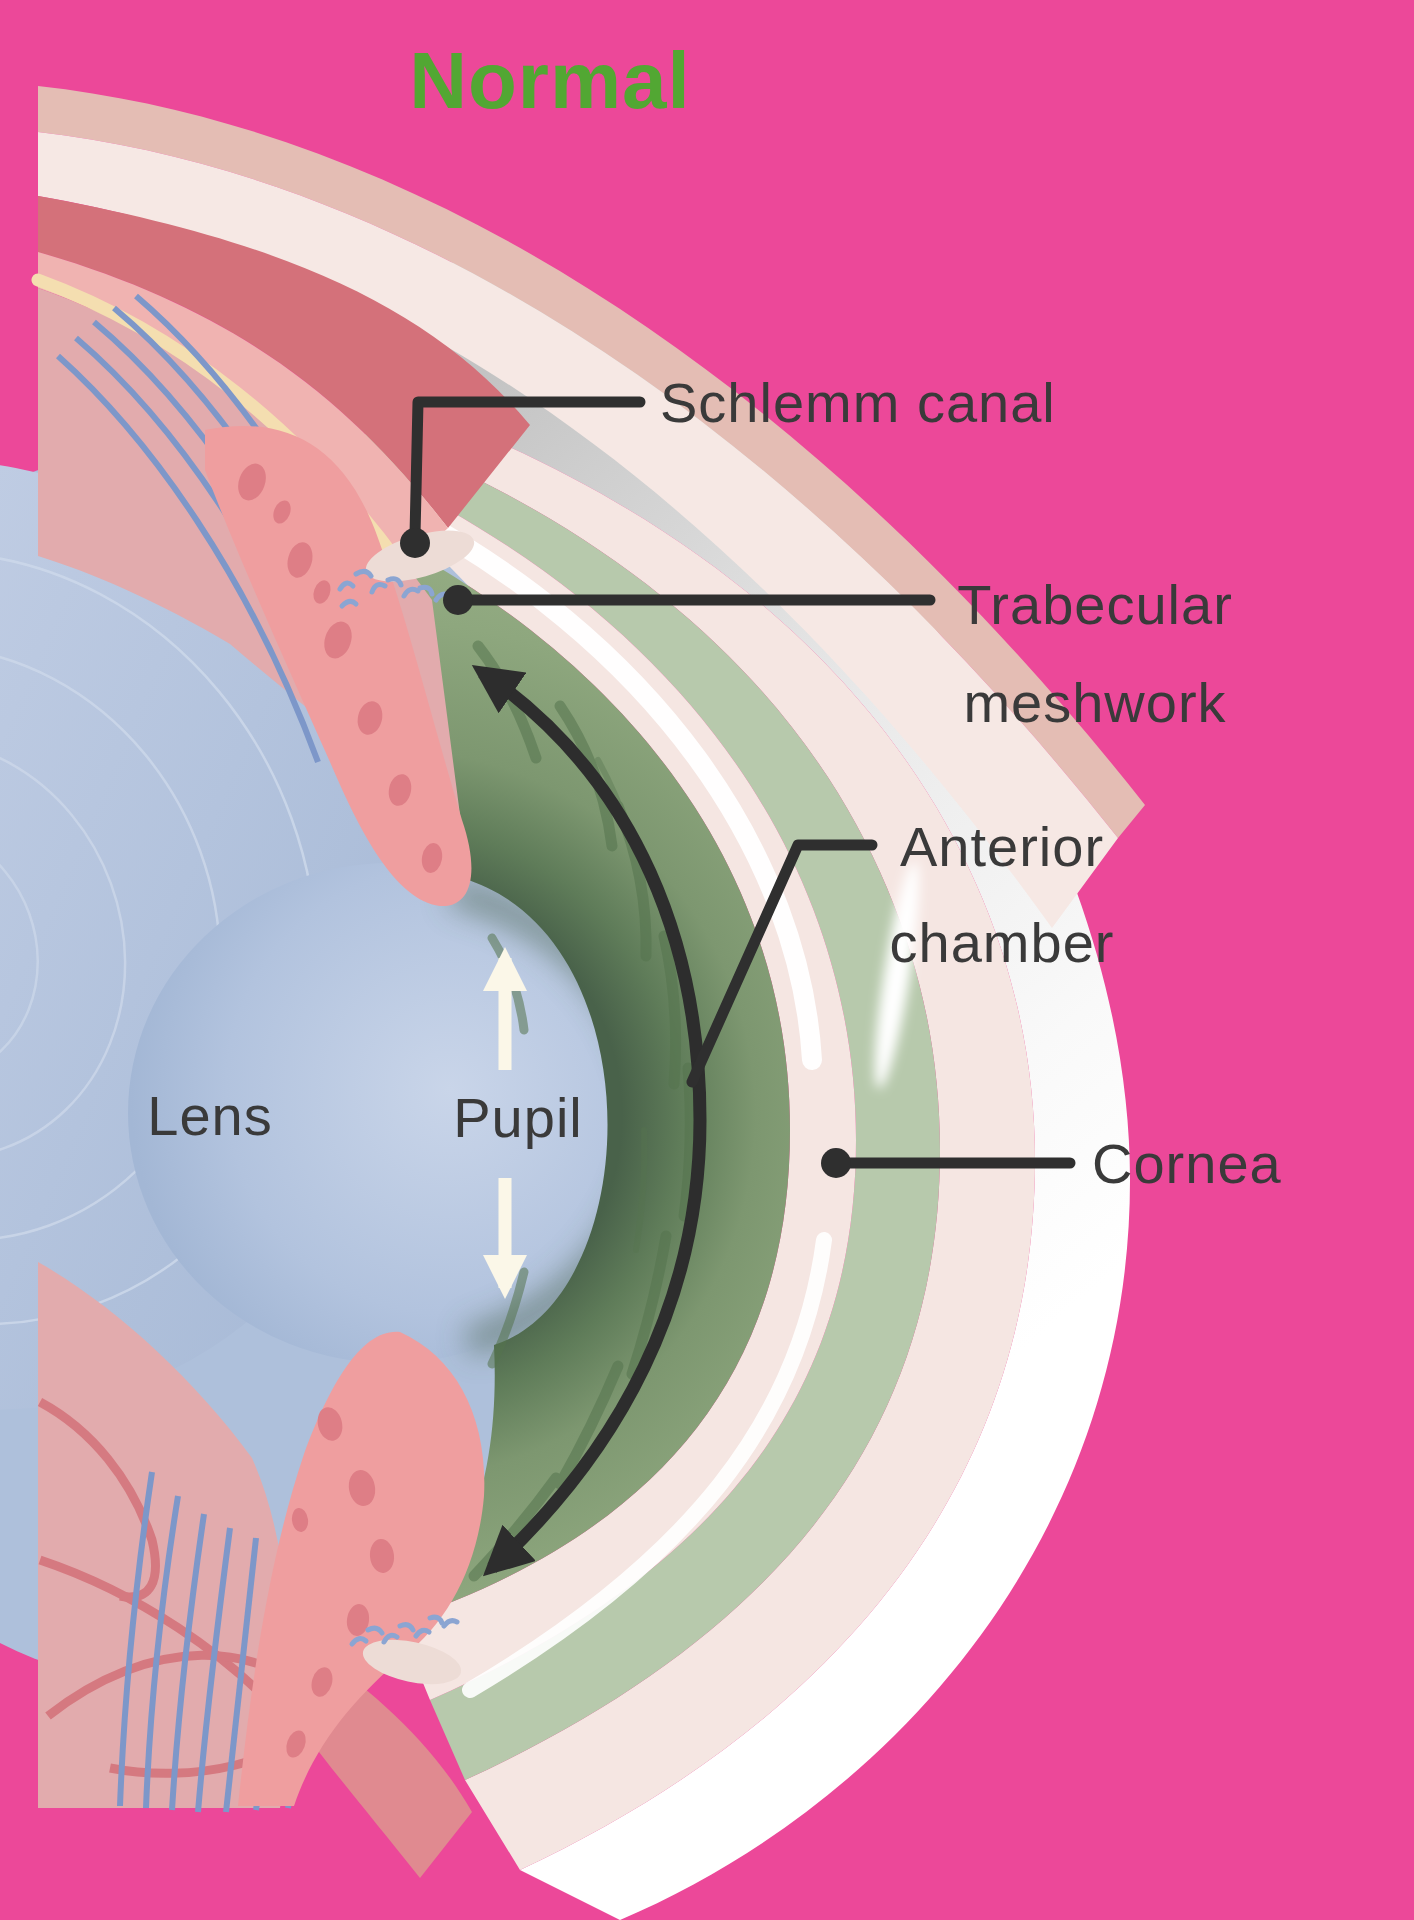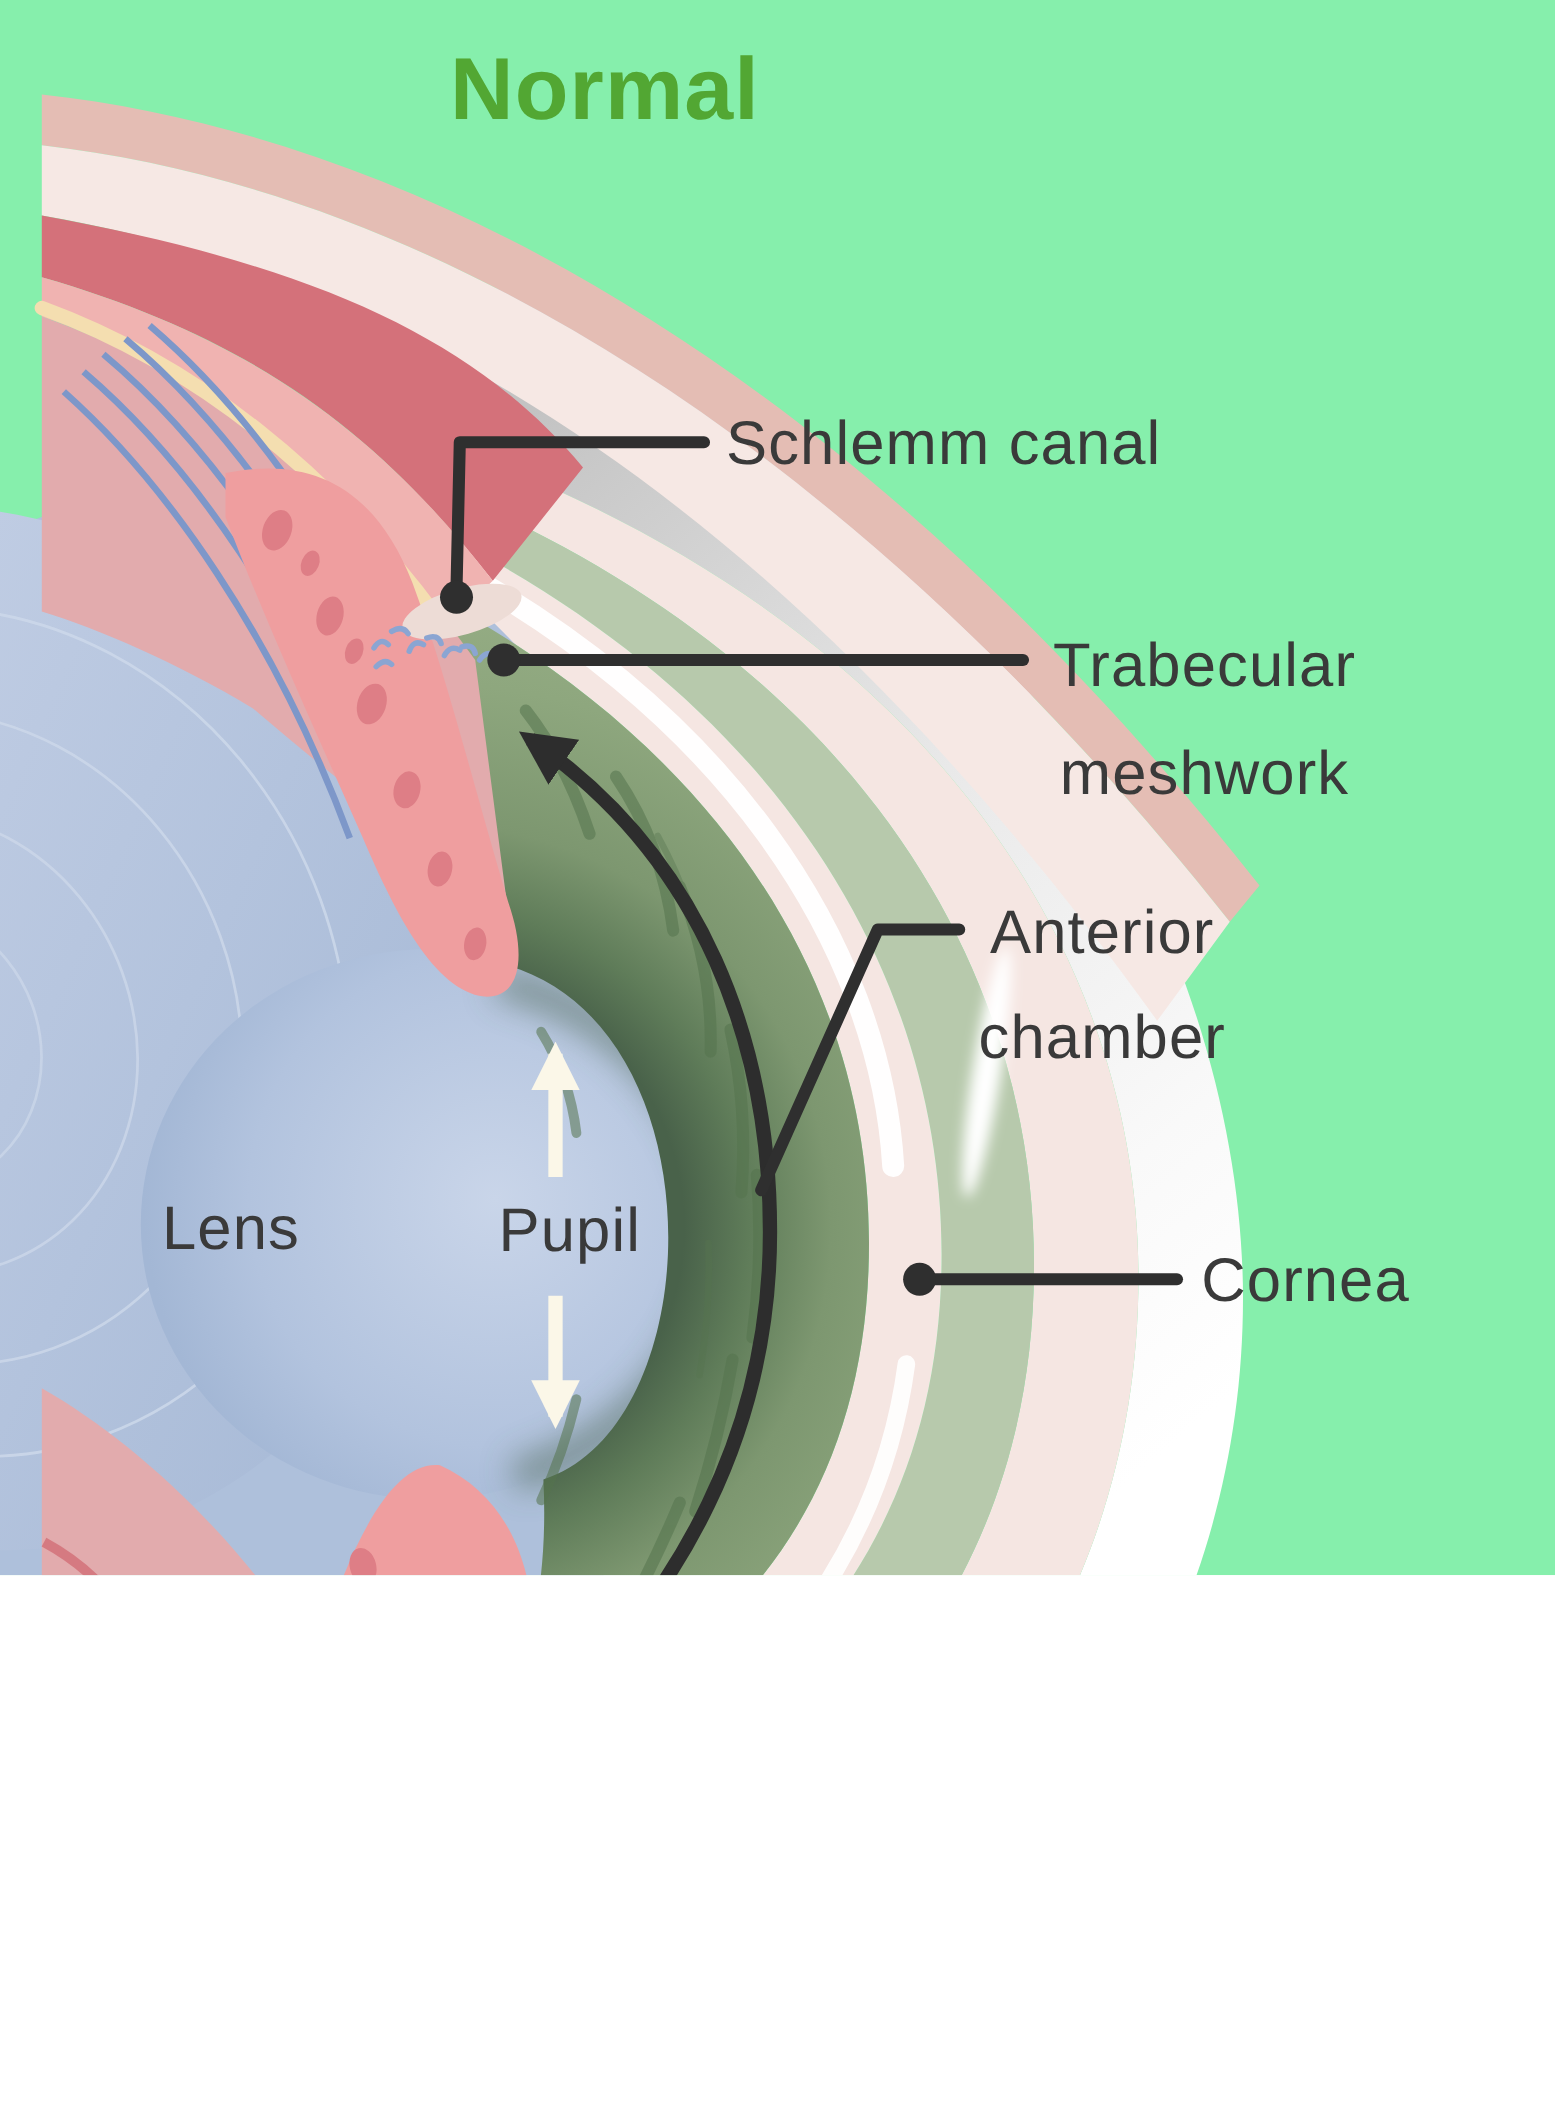--- a/index.html
+++ b/index.html
@@ -1,16 +1,16 @@
 <!DOCTYPE html>
 <html><head>
 <meta charset="utf-8">
 <style>
   html,body{margin:0;padding:0;background:#ffffff;}
-  .canvas{position:relative;width:1414px;height:1432px;background:#86efac;overflow:hidden;
+  .canvas{position:relative;width:1414px;height:1920px;background:#ec4899;overflow:hidden;
           font-family:"Liberation Sans", sans-serif;}
   svg{display:block;}
   text{font-family:"Liberation Sans", sans-serif;}
   .lbl{font-size:56px;fill:#3a3a3a;letter-spacing:1px;}
   .ttl{font-size:80px;font-weight:700;letter-spacing:1px;}
 </style>
 </head>
 <body>
 
 <div class="canvas">

